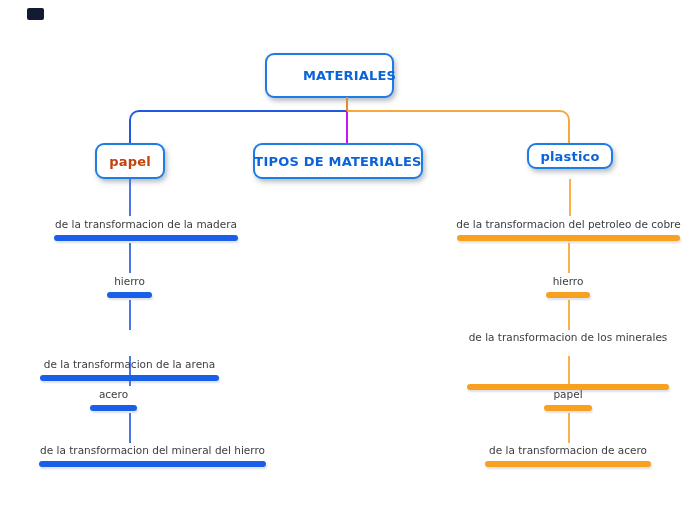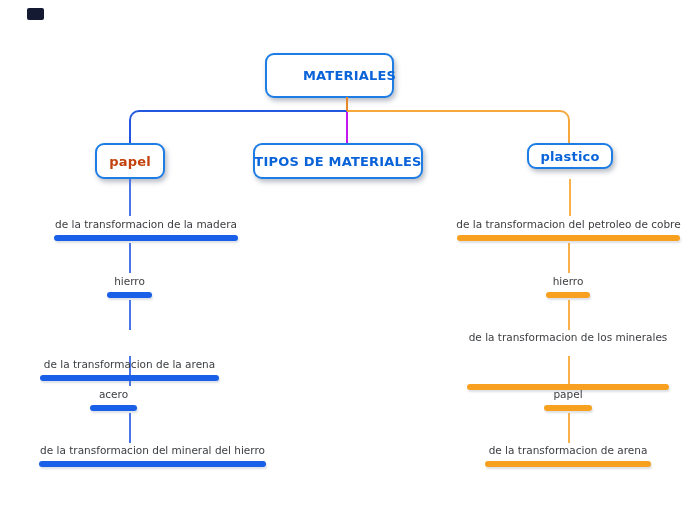--- a/index.html
+++ b/index.html
@@ -137,17 +137,17 @@
   </div>
   <div class="item ri2">
     <span class="lbl">de la transformacion de los minerales</span>
     <div class="bar bar-o" style="background-color: rgb(248, 160, 31);"></div>
   </div>
   <div class="item ri3">
     <span class="lbl">papel</span>
     <div class="bar bar-o" style="background-color: rgb(248, 160, 31);"></div>
   </div>
   <div class="item ri4">
-    <span class="lbl">de la transformacion de arena</span>
+    <span class="lbl">de la transformacion de acero</span>
     <div class="bar bar-o" style="background-color: rgb(248, 160, 31);"></div>
   </div>
 
 </div>
 
 </body></html>

